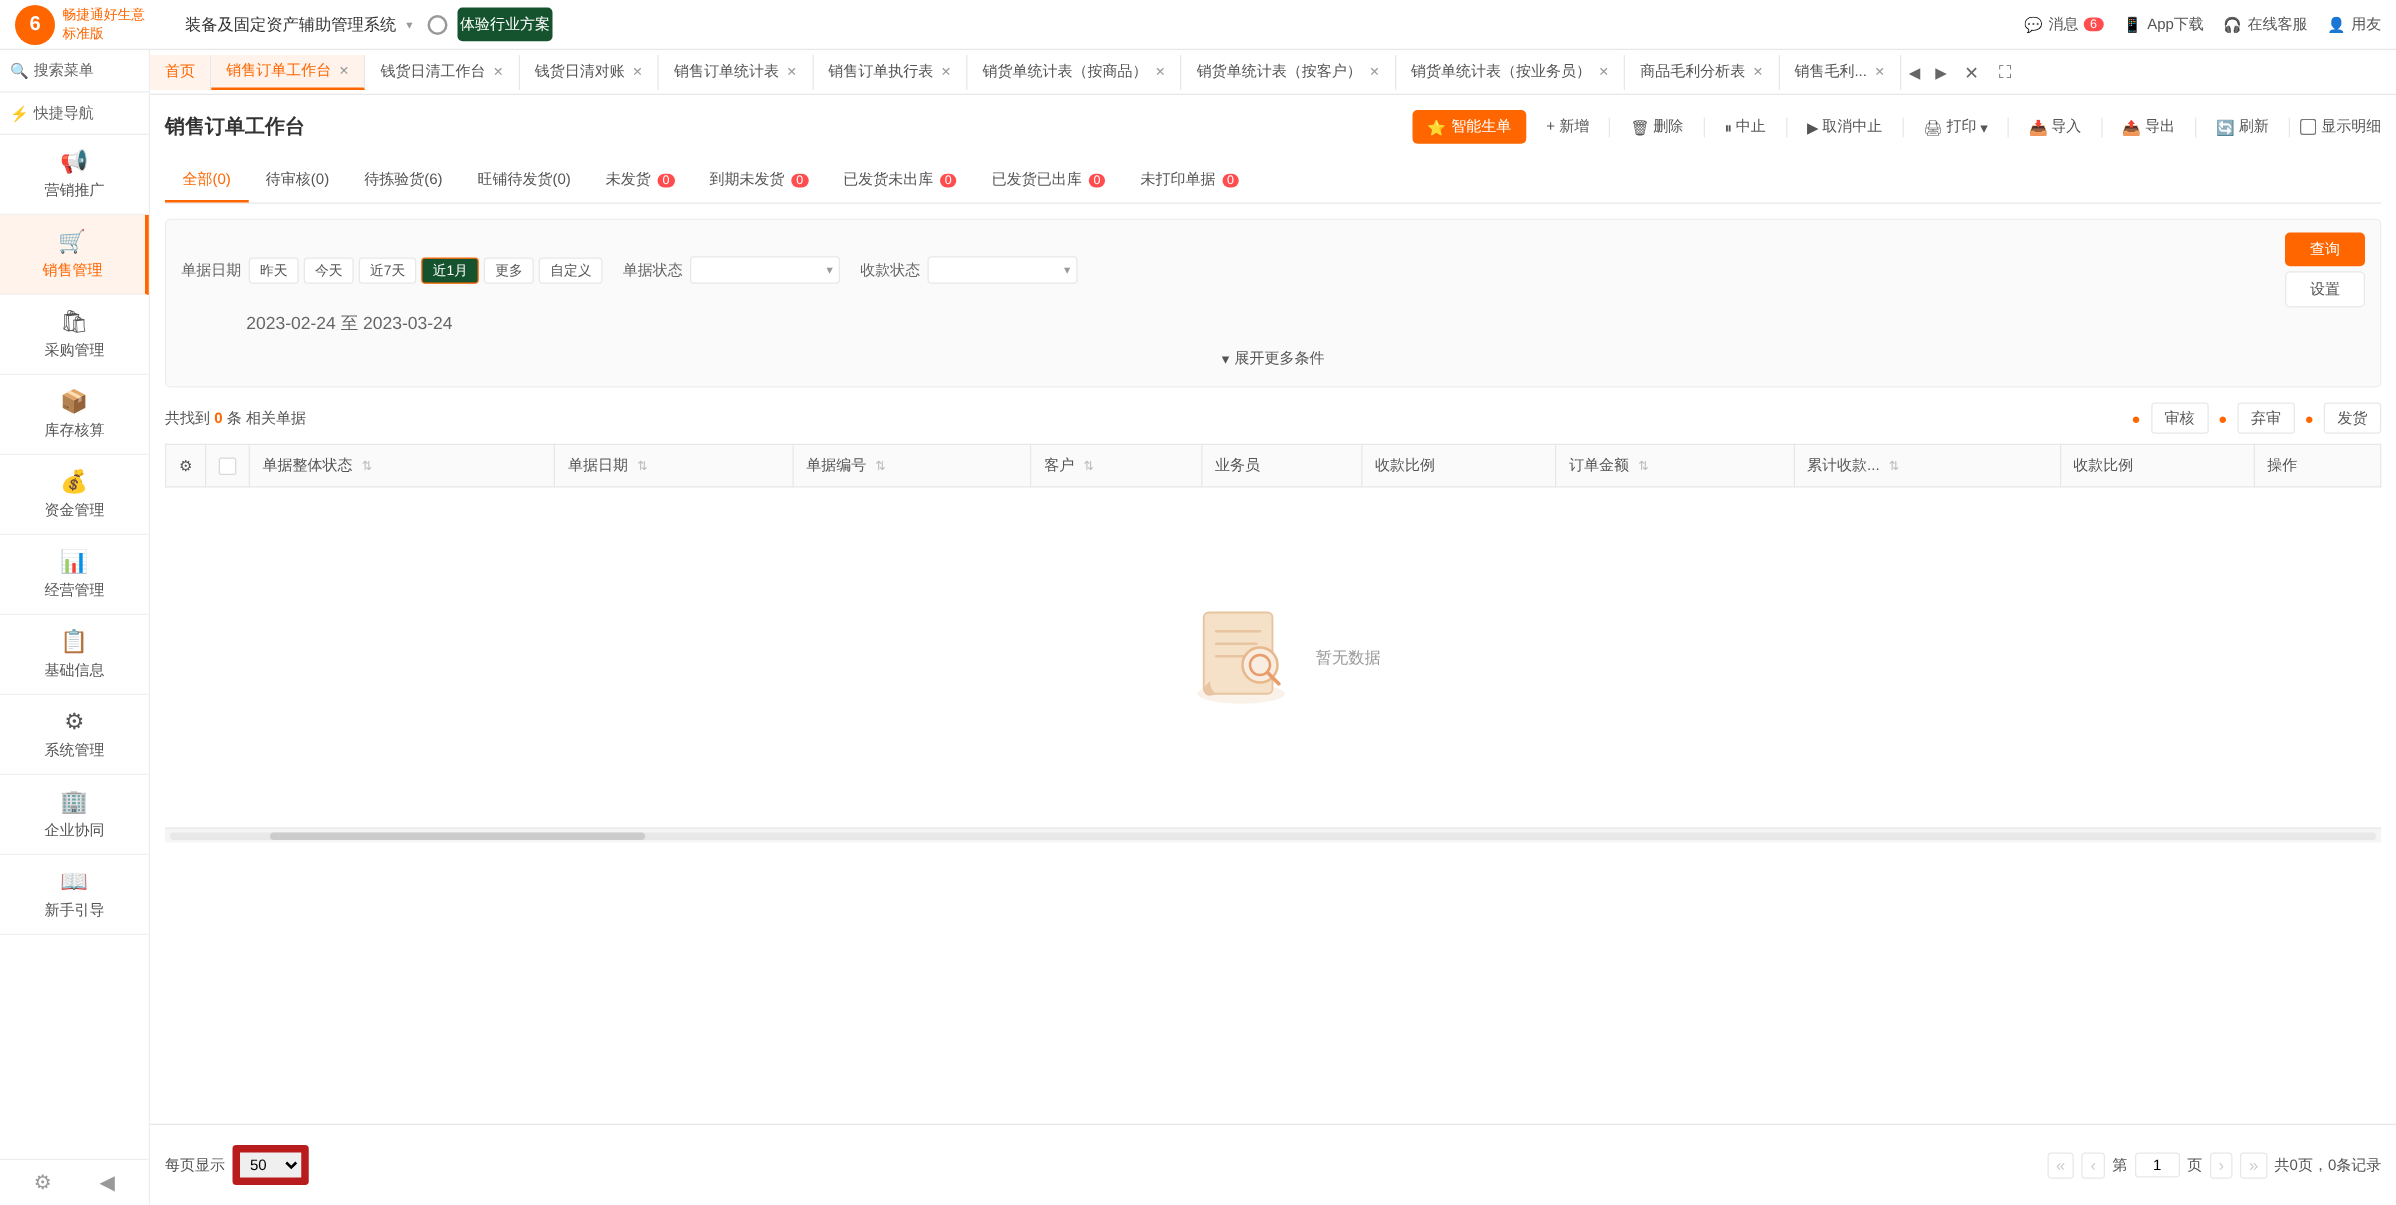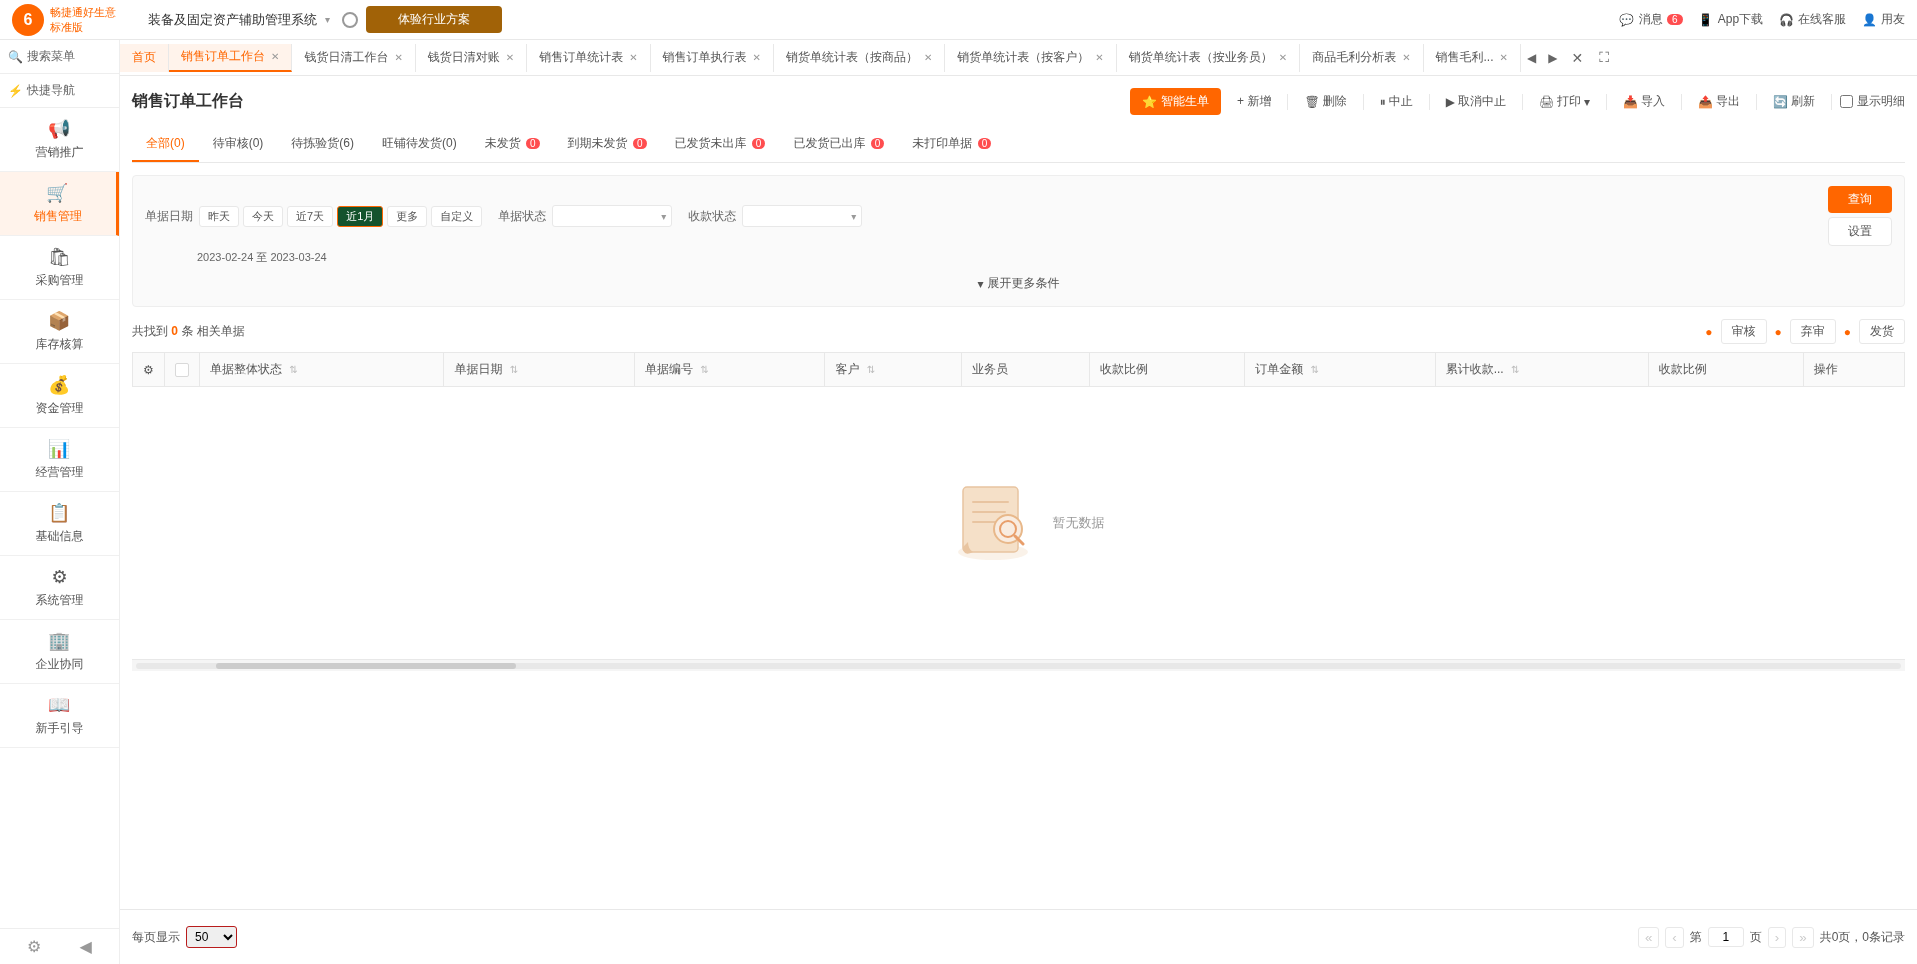--- a/index.html
+++ b/index.html
@@ -12,21 +12,21 @@
     .sidebar { width: 120px; background: #fff; border-right: 1px solid #eee; display: flex; flex-direction: column; flex-shrink: 0; }
     .content-area { flex: 1; display: flex; flex-direction: column; overflow: hidden; background: #f0f2f5; }
     
     
     .top-bar-left { display: flex; align-items: center; gap: 8px; }
     .logo-area { display: flex; align-items: center; gap: 6px; width: 120px; }
     .logo-icon { width: 32px; height: 32px; background: #ff6600; border-radius: 50%; display: flex; align-items: center; justify-content: center; color: white; font-size: 16px; font-weight: bold; }
     .logo-text { font-size: 11px; color: #ff6600; line-height: 1.3; }
     .system-name { color: #333; font-size: 13px; margin-left: 8px; }
     .top-bar-actions { display: flex; align-items: center; gap: 16px; color: #666; font-size: 12px; }
-    .btn-experience { background: #a16207; color: white; border: none; border-radius: 4px; padding: 5px 32px; cursor: pointer; font-size: 12px; }
+    .btn-experience { background: #14532d; color: white; border: none; border-radius: 4px; padding: 5px 2px; cursor: pointer; font-size: 12px; }
     .top-right-item { display: flex; align-items: center; gap: 4px; cursor: pointer; color: #555; }
     .badge { background: #ff4d4f; color: white; border-radius: 10px; padding: 0 5px; font-size: 10px; min-width: 16px; text-align: center; }
     .gear-icon { width: 16px; height: 16px; border: 2px solid #999; border-radius: 50%; position: relative; cursor: pointer; }
     .chevron-icon { font-size: 10px; color: #999; }
     
     
     .sidebar-search { padding: 8px; border-bottom: 1px solid #eee; display: flex; align-items: center; gap: 4px; color: #666; cursor: pointer; }
     .sidebar-quick { padding: 8px; border-bottom: 1px solid #eee; display: flex; align-items: center; gap: 4px; color: #666; cursor: pointer; }
     .sidebar-item { padding: 10px 8px; display: flex; flex-direction: column; align-items: center; gap: 4px; cursor: pointer; color: #555; font-size: 12px; border-bottom: 1px solid #f0f0f0; }
     .sidebar-item.active { background: #fff3eb; color: #ff6600; border-right: 3px solid #ff6600; }
@@ -61,21 +61,21 @@
     
     
     .filter-area { background: #fafafa; border: 1px solid #eee; border-radius: 4px; padding: 10px 12px; margin-bottom: 12px; }
     .filter-row { display: flex; align-items: center; gap: 16px; }
     .filter-item { display: flex; align-items: center; gap: 6px; }
     .filter-label { color: #666; font-size: 12px; white-space: nowrap; }
     .filter-date-btns { display: flex; gap: 4px; }
     .filter-btn { padding: 2px 8px; border: 1px solid #e8e8e8; border-radius: 3px; background: #fff; cursor: pointer; font-size: 11px; color: #555; }
     .filter-btn.active { background: #14532d; color: white; border-color: #ff6600; }
     .filter-btn.more { color: #555; }
-    .filter-date-range { font-size: 11px; color: #666; margin-top: 2px; }
+    .filter-date-range { font-size: 14px; color: #666; margin-top: 2px; }
     .filter-select { border: 1px solid #e8e8e8; border-radius: 3px; padding: 3px 24px 3px 8px; font-size: 12px; color: #555; background: #fff; appearance: none; cursor: pointer; min-width: 120px; }
     .select-wrapper { position: relative; }
     .select-wrapper::after { content: '▾'; position: absolute; right: 6px; top: 50%; transform: translateY(-50%); color: #999; pointer-events: none; font-size: 10px; }
     .expand-btn { display: flex; align-items: center; gap: 4px; color: #555; cursor: pointer; font-size: 12px; padding: 4px 8px; }
     .expand-btn-row { display: flex; justify-content: center; margin-top: 6px; }
     .query-btn { background: #ff6600; color: white; border: none; border-radius: 4px; padding: 5px 20px; cursor: pointer; font-size: 12px; }
     .set-btn { background: #fff; color: #555; border: 1px solid #e8e8e8; border-radius: 4px; padding: 5px 16px; cursor: pointer; font-size: 12px; }
     .filter-actions { display: flex; flex-direction: column; gap: 4px; margin-left: auto; }
     
     
@@ -97,21 +97,21 @@
     .empty-text { color: #999; font-size: 13px; }
     
     
     .scroll-bar-area { height: 12px; background: #f5f5f5; border-top: 1px solid #e8e8e8; display: flex; align-items: center; padding: 0 4px; }
     .scroll-bar-track { flex: 1; height: 6px; background: #e8e8e8; border-radius: 3px; position: relative; }
     .scroll-bar-thumb { width: 300px; height: 6px; background: #ccc; border-radius: 3px; position: absolute; left: 80px; }
     
     
     .pagination { display: flex; align-items: center; justify-content: space-between; padding: 16px 12px; border-top: 1px solid #e8e8e8; background: #fff; flex-shrink: 0; }
     .page-size { display: flex; align-items: center; gap: 6px; font-size: 12px; color: #555; }
-    .page-size-select { border: 1px solid #b91c1c; border-radius: 3px; padding: 2px 4px; font-size: 12px; }
+    .page-size-select { border: 6px solid #b91c1c; border-radius: 3px; padding: 2px 4px; font-size: 12px; }
     .page-nav { display: flex; align-items: center; gap: 6px; font-size: 12px; color: #555; }
     .page-btn { border: 1px solid #e8e8e8; border-radius: 3px; padding: 2px 6px; cursor: pointer; background: #fff; color: #555; }
     .page-btn:disabled { color: #ccc; cursor: default; }
     .page-input { border: 1px solid #e8e8e8; border-radius: 3px; padding: 2px 4px; width: 36px; text-align: center; font-size: 12px; }
     .page-total { color: #555; font-size: 12px; }
     
     
     .empty-illustration { width: 120px; height: 100px; }
     
     

